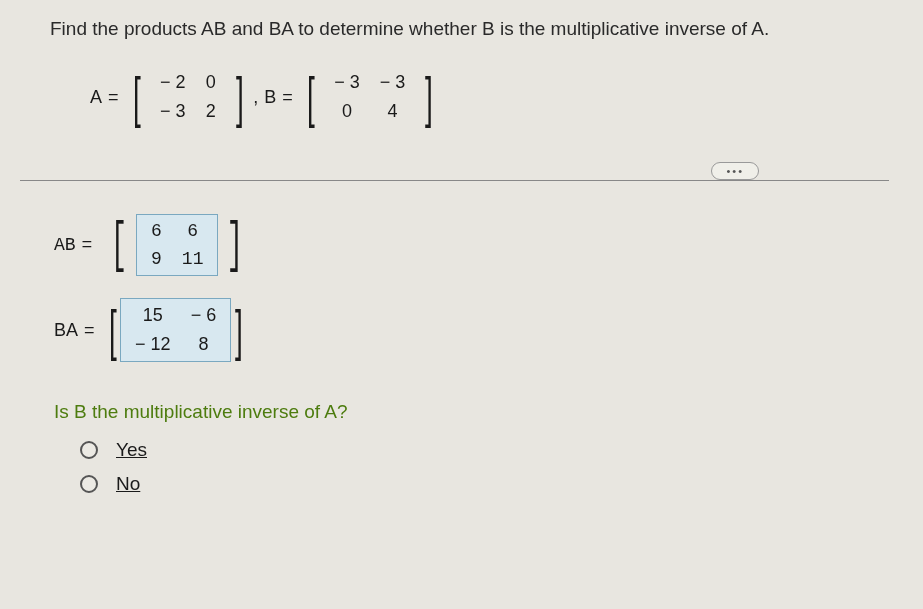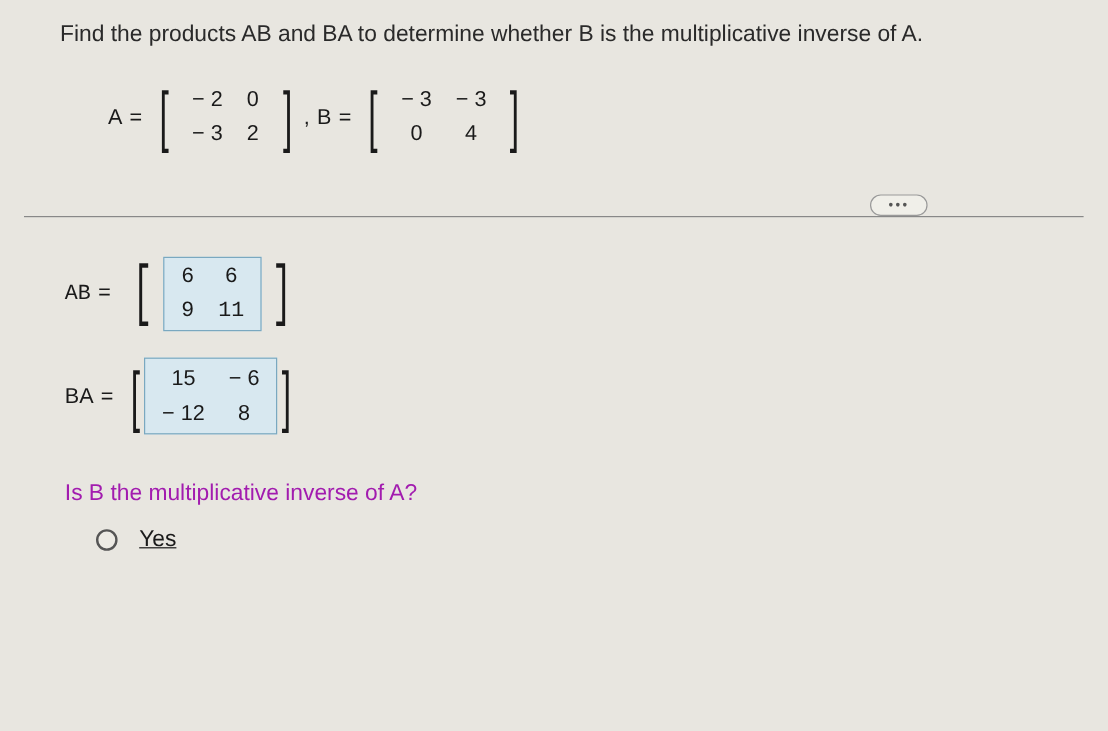--- a/index.html
+++ b/index.html
@@ -7,21 +7,21 @@
       margin: 0;
       padding: 0;
       font-family: Arial, Helvetica, sans-serif;
       background: #e8e6e0;
       width: 923px;
       height: 609px;
       overflow: hidden;
       color: #1a1a1a;
     }
     .page {
-      padding: 18px 30px 20px 50px;
+      padding: 18px 44px 20px 50px;
       position: relative;
     }
     .question-text {
       font-size: 19px;
       margin-bottom: 24px;
       color: #2a2a2a;
     }
     .matrix-row {
       display: flex;
       align-items: center;
@@ -81,21 +81,21 @@
       cursor: pointer;
     }
     .answer-box {
       background: #d8e8f0;
       border: 1px solid #7aa8c0;
       padding: 2px 4px;
     }
     .sub-question {
       font-size: 19px;
       margin: 20px 0 16px 4px;
-      color: #a21caf;
+      color: #4d7c0f;
     }
     .options { margin-left: 30px; text-decoration: underline; }
     .option-row {
       display: flex;
       align-items: center;
       margin-bottom: 12px;
       cursor: pointer;
     }
     .radio {
       width: 18px;
@@ -210,15 +210,19 @@
     </span>
   </div>
 
   <div class="sub-question">Is B the multiplicative inverse of A?</div>
 
   <div class="options">
     <div class="option-row">
       <div class="radio"></div>
       <span class="option-label">Yes</span>
     </div>
+    <div class="option-row">
+      <div class="radio"></div>
+      <span class="option-label">No</span>
+    </div>
   </div>
 
 </div>
 
 </body></html>

